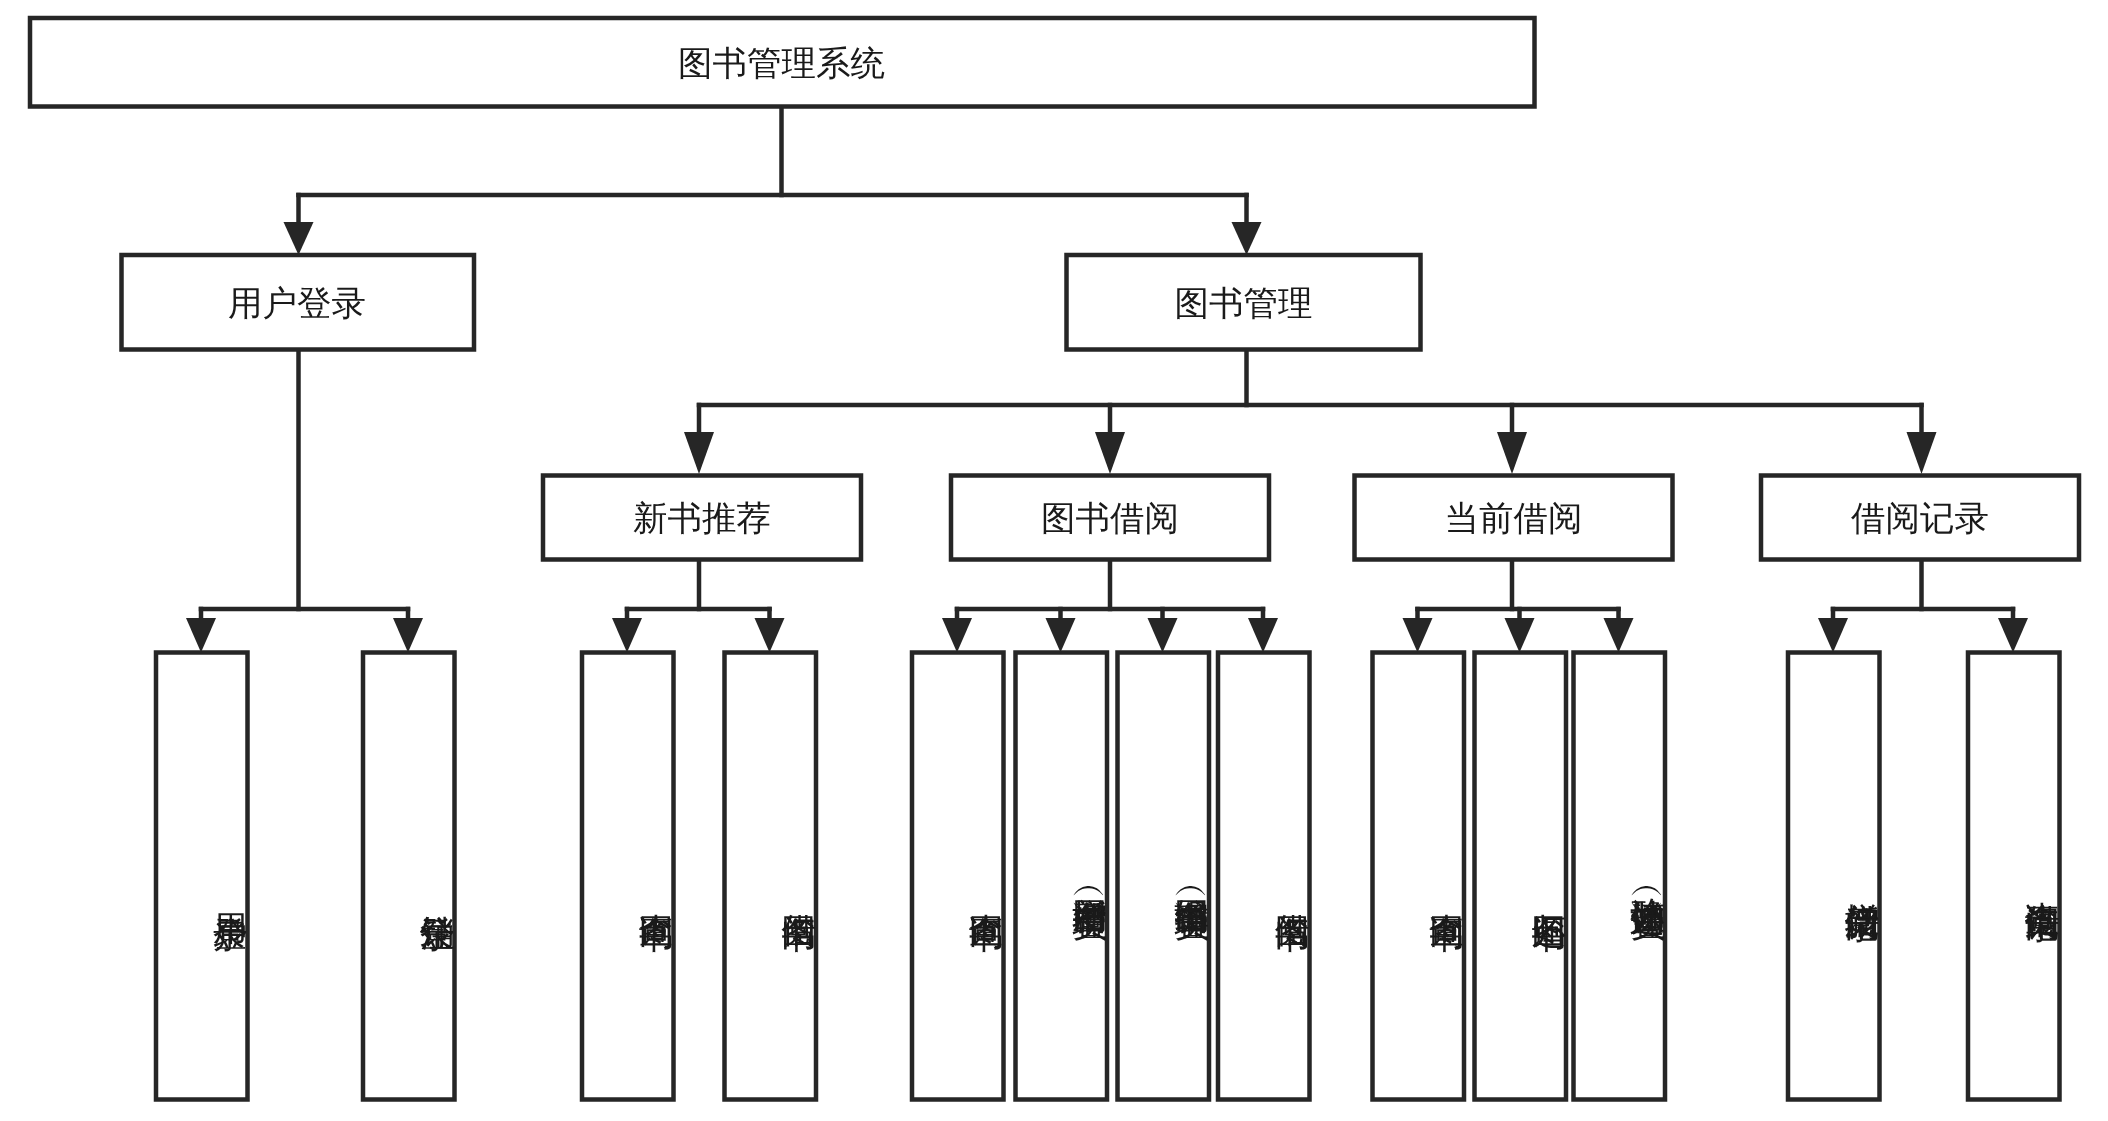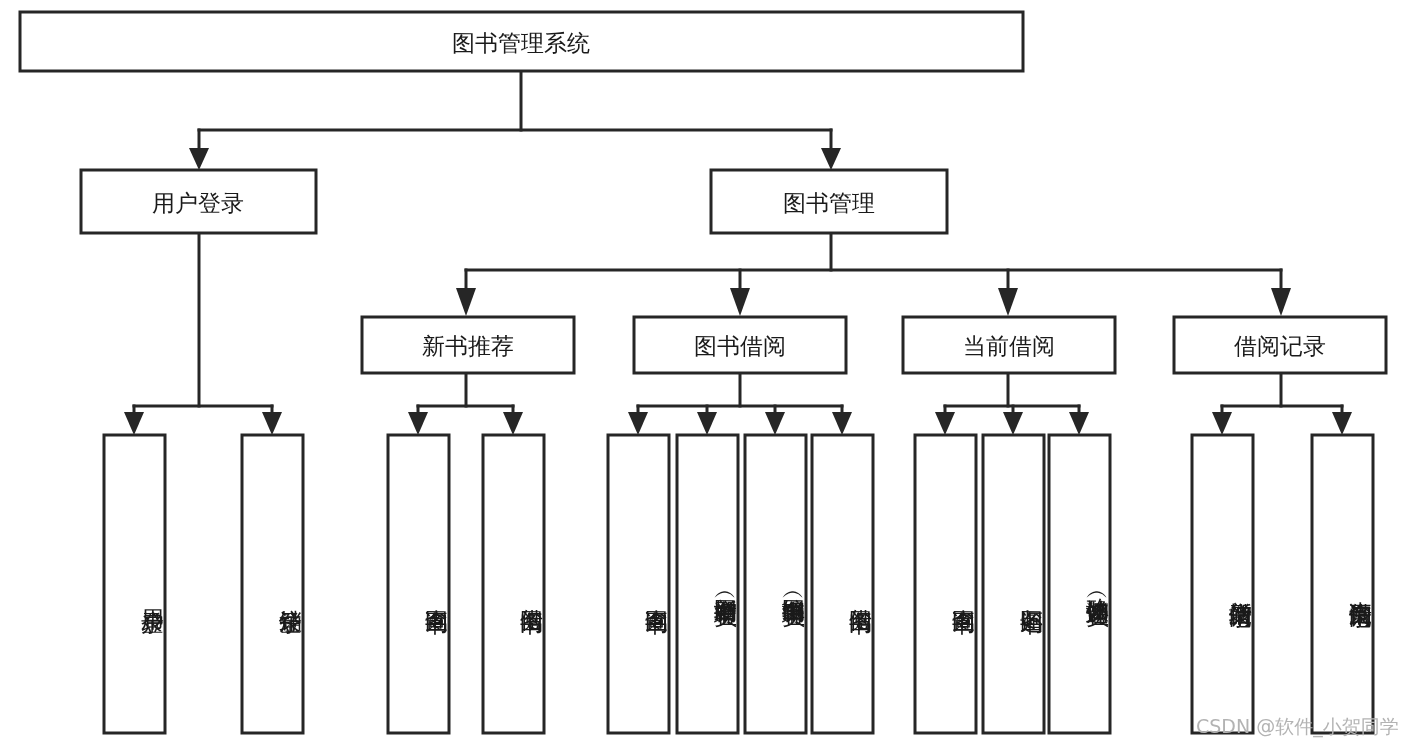--- a/index.html
+++ b/index.html
@@ -218,15 +218,14 @@
   <div class="leaf-label-v" style="left:745px; top:443px; width:61px; height:282px;">编辑图书（管理员）</div>
   <div class="leaf-label-v" style="left:812px; top:503px; width:61px; height:180px;">借阅图书</div>
 
   <div class="leaf-label-v" style="left:915px; top:503px; width:61px; height:180px;">查询图书</div>
   <div class="leaf-label-v" style="left:983px; top:503px; width:61px; height:180px;">归还图书</div>
   <div class="leaf-label-v" style="left:1049px; top:443px; width:61px; height:282px;">确认归还（管理员）</div>
 
   <div class="leaf-label-v" style="left:1192px; top:468px; width:61px; height:236px;">新增借阅记录</div>
   <div class="leaf-label-v" style="left:1312px; top:468px; width:61px; height:236px;">查询借阅记录</div>
 
-  <div class="watermark" style="left:1196px; top:714px;">CSDN @软件_小贺同学</div>
 
 </div>
 
 </body></html>

